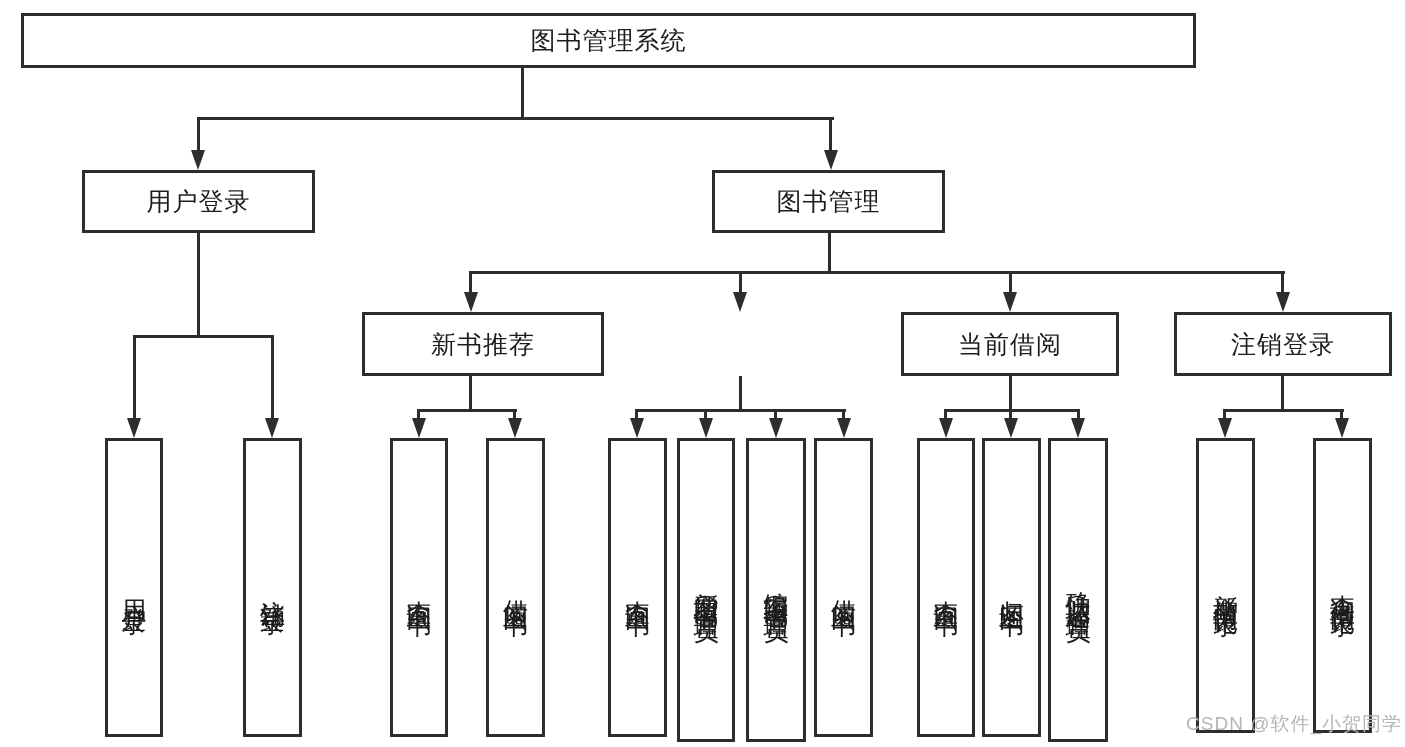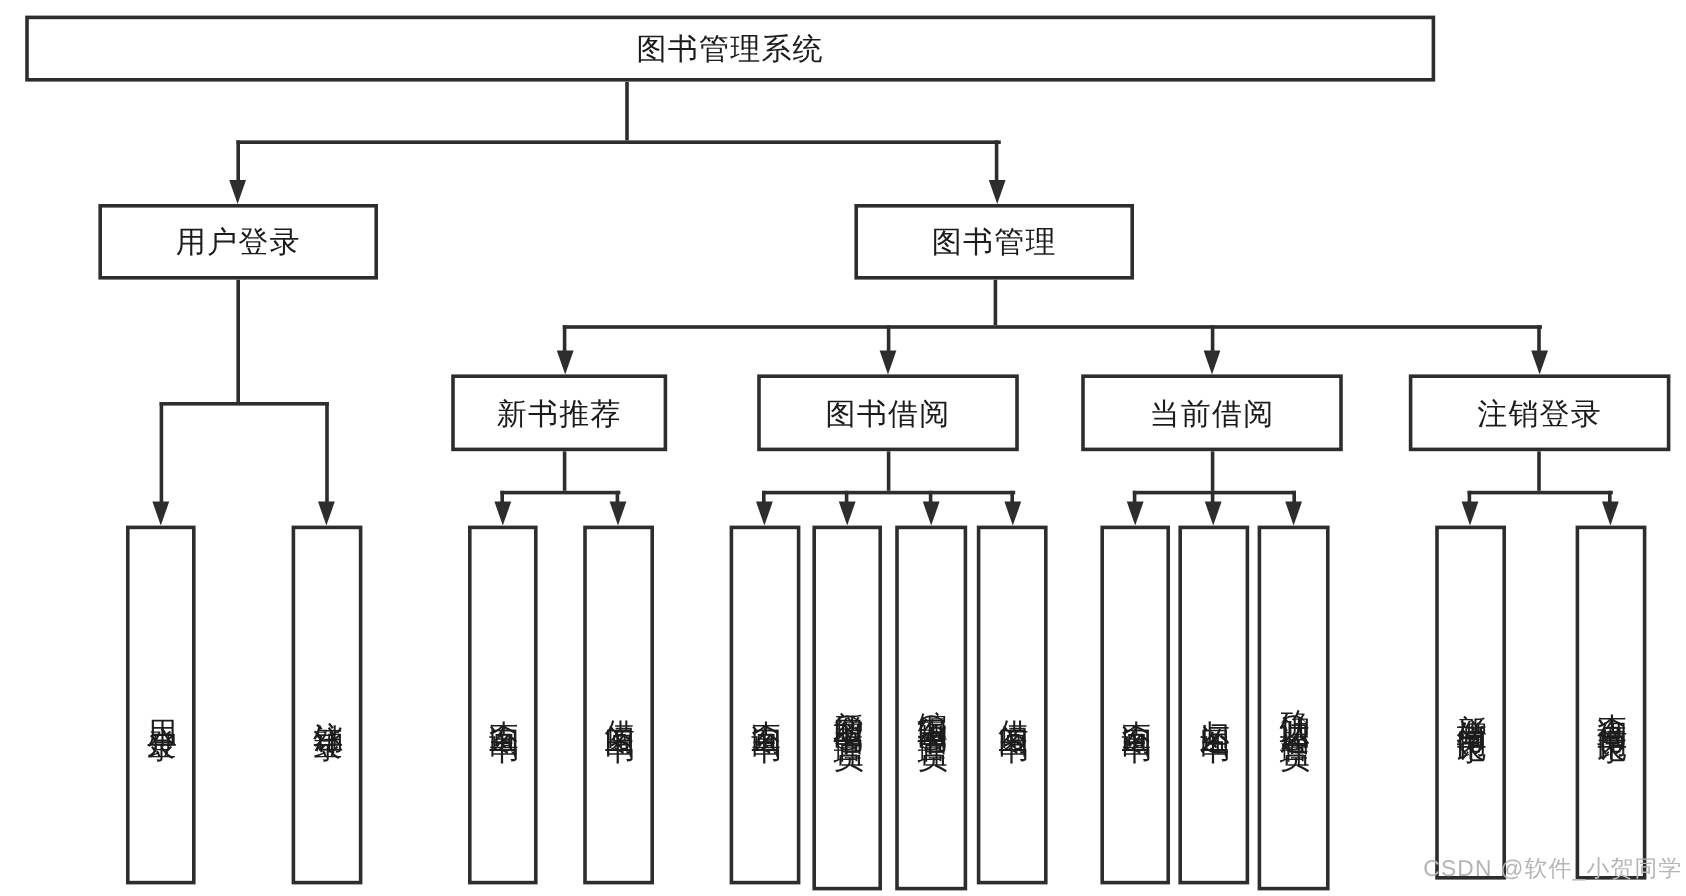--- a/index.html
+++ b/index.html
@@ -92,22 +92,21 @@
   <div class="hline" style="left:469px;  top:271px; width:816px;"></div>
   <div class="vline" style="left:469px;  top:271px; height:26px;"></div>
   <div class="vline" style="left:739px;  top:271px; height:26px;"></div>
   <div class="vline" style="left:1009px; top:271px; height:26px;"></div>
   <div class="vline" style="left:1281px; top:271px; height:26px;"></div>
   <div class="arrow" style="left:464px;  top:292px;"></div>
   <div class="arrow" style="left:733px;  top:292px;"></div>
   <div class="arrow" style="left:1003px; top:292px;"></div>
   <div class="arrow" style="left:1276px; top:292px;"></div>
 
-  <div class="node" style="left:376px;  top:312px; width:180px; height:64px;">新书推荐</div>
-  <div class="node" style="left:631px;  top:312px; width:218px; height:64px;">图书借阅</div>
+  <div class="node" style="left:362px;  top:312px; width:242px; height:64px;">新书推荐</div>
   <div class="node" style="left:901px;  top:312px; width:218px; height:64px;">当前借阅</div>
   <div class="node" style="left:1174px; top:312px; width:218px; height:64px;">注销登录</div>
 
   <div class="vline" style="left:469px; top:376px; height:33px;"></div>
   <div class="hline" style="left:417px; top:409px; width:100px;"></div>
   <div class="vline" style="left:417px; top:409px; height:14px;"></div>
   <div class="vline" style="left:513px; top:409px; height:14px;"></div>
   <div class="arrow" style="left:412px; top:418px;"></div>
   <div class="arrow" style="left:508px; top:418px;"></div>
 

